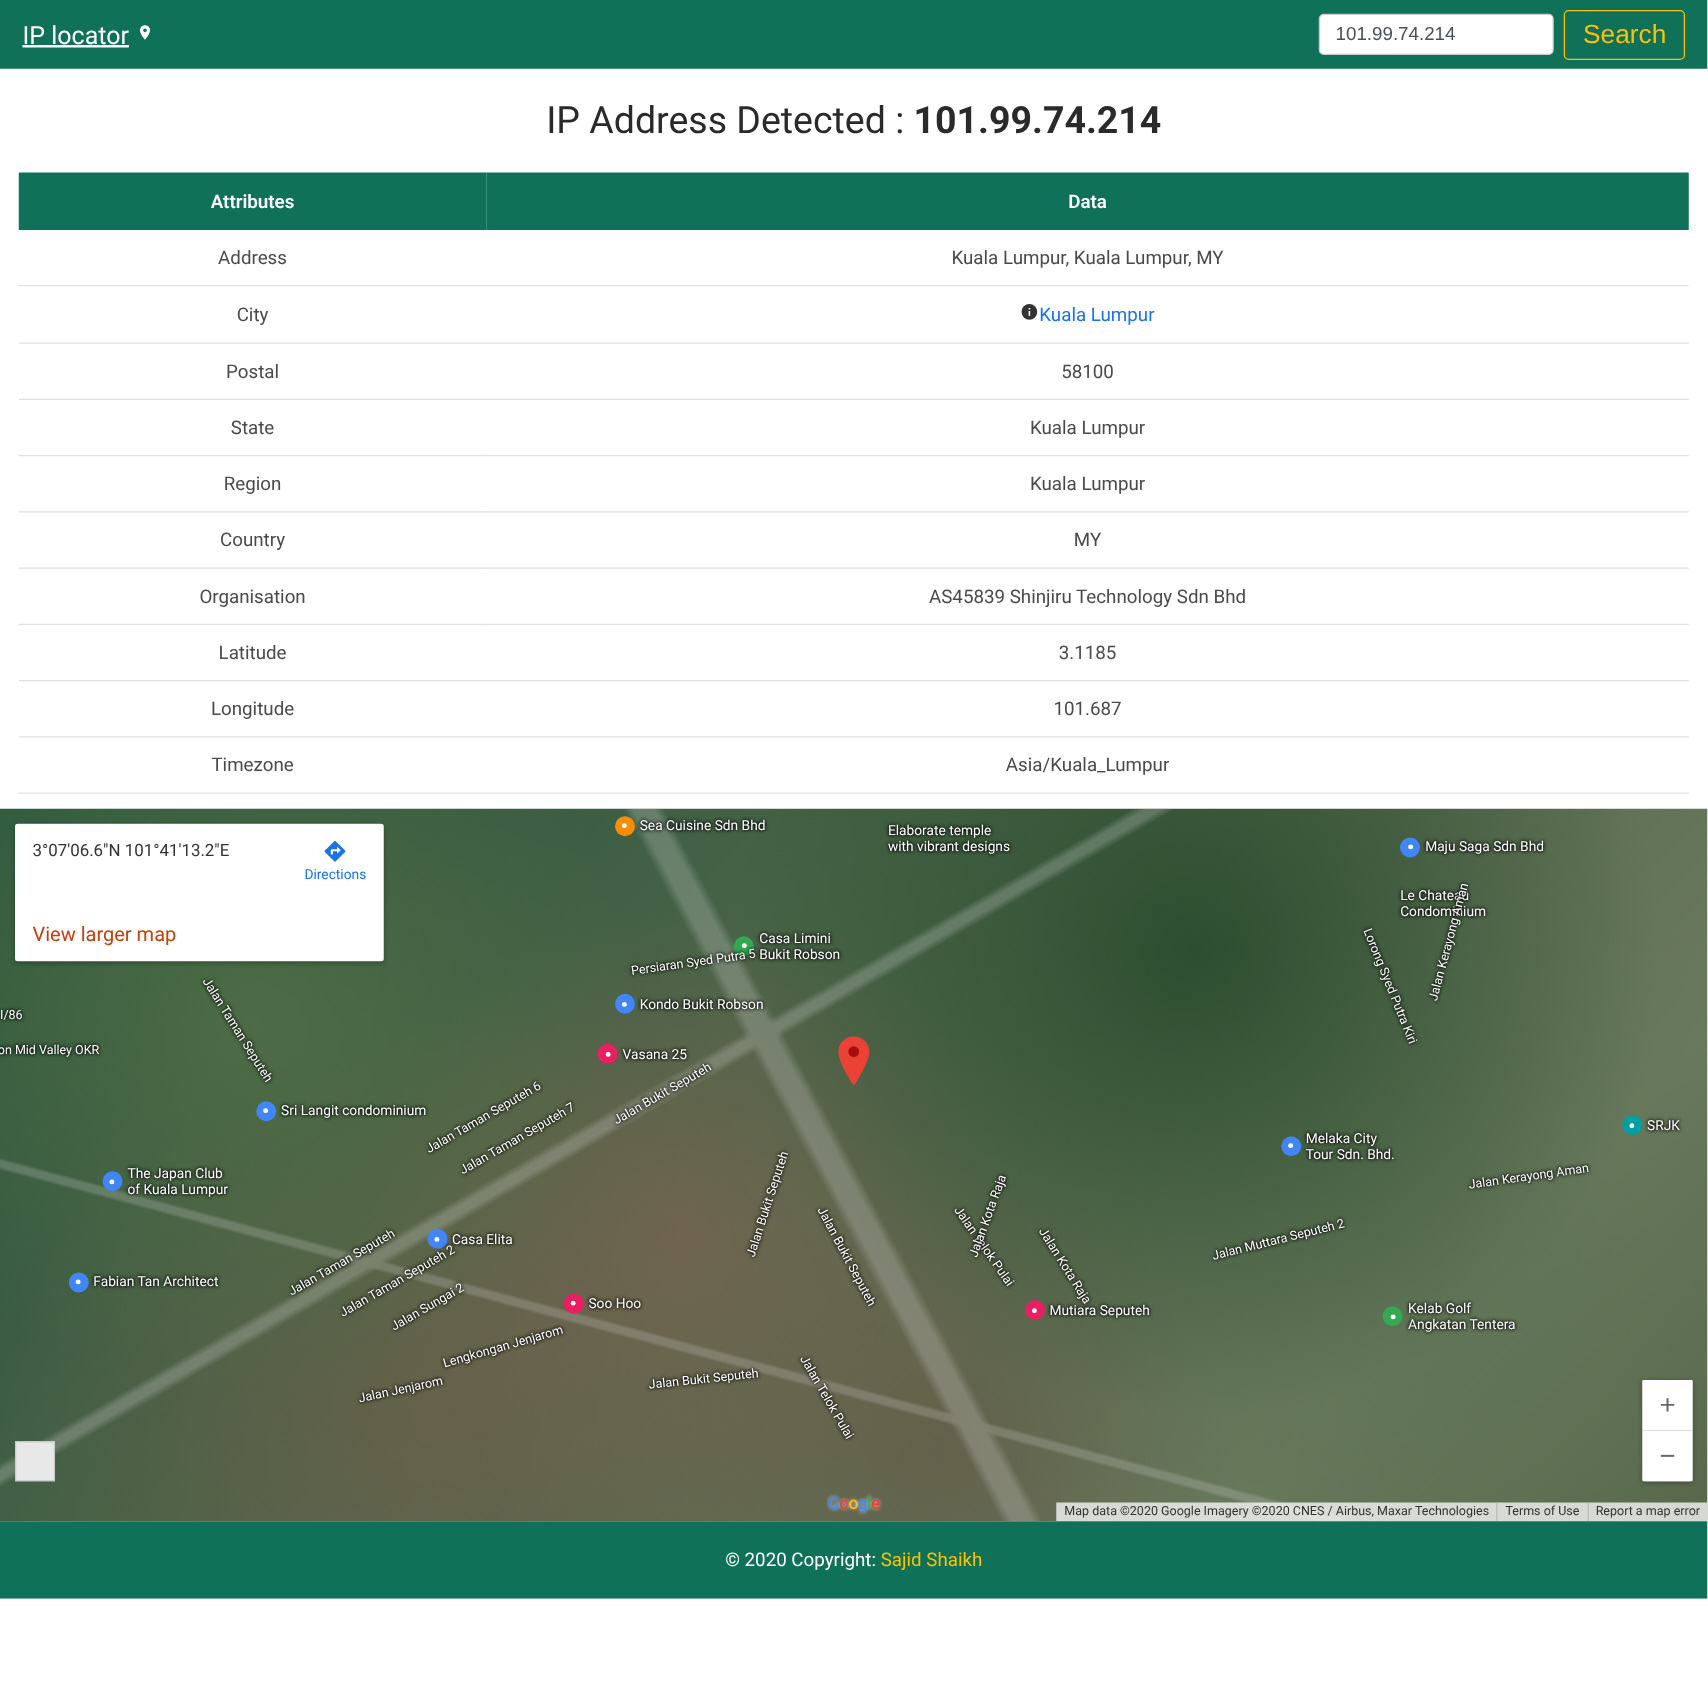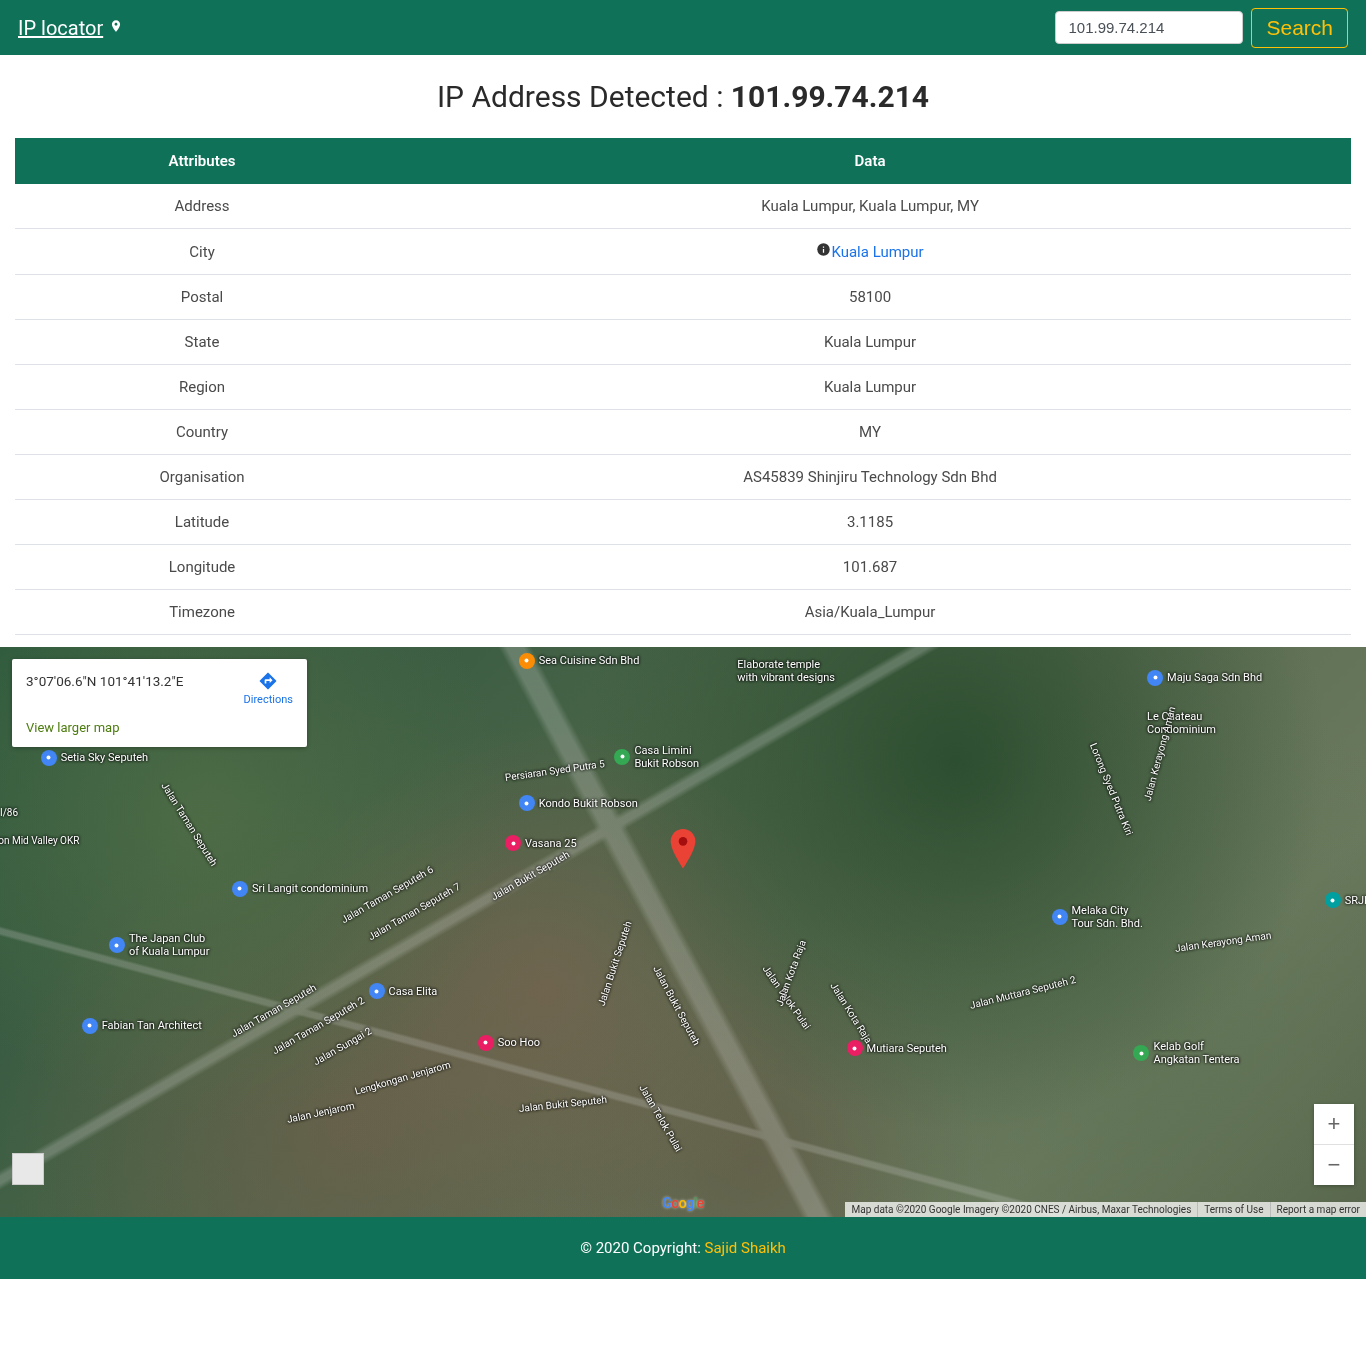--- a/index.html
+++ b/index.html
@@ -115,35 +115,34 @@
       width: 295px;
       font-size: 13px;
     }
     .map-info-top { display: flex; justify-content: space-between; align-items: flex-start; }
     .coords-text { color: #333; font-size: 13.5px; padding-top: 2px; }
     .directions {
       display: flex; flex-direction: column; align-items: center;
       color: #1a73e8; font-size: 11px; cursor: pointer; gap: 2px;
     }
     .view-larger {
-      color: #4d7c0f; font-size: 13px; margin-top: 14px;
+      color: #c2410c; font-size: 16px; margin-top: 32px;
       display: inline-block; cursor: pointer;
     }
     .map-marker {
       position: absolute;
       left: 50%; top: 40%;
       transform: translate(-50%, -100%);
     }
     .map-poi {
       position: absolute;
       display: flex; align-items: center; gap: 4px;
       font-size: 11px; color: #fff;
       text-shadow: 0 0 3px #000, 0 0 3px #000;
       pointer-events: none;
-      margin-left: 27px;
     }
     .poi-dot {
       width: 16px; height: 16px; border-radius: 50%;
       display: inline-flex; align-items: center; justify-content: center;
       flex-shrink: 0;
     }
     .poi-blue { background: #4285f4; }
     .poi-pink { background: #e91e63; }
     .poi-green { background: #34a853; }
     .poi-orange { background: #fb8c05; }

